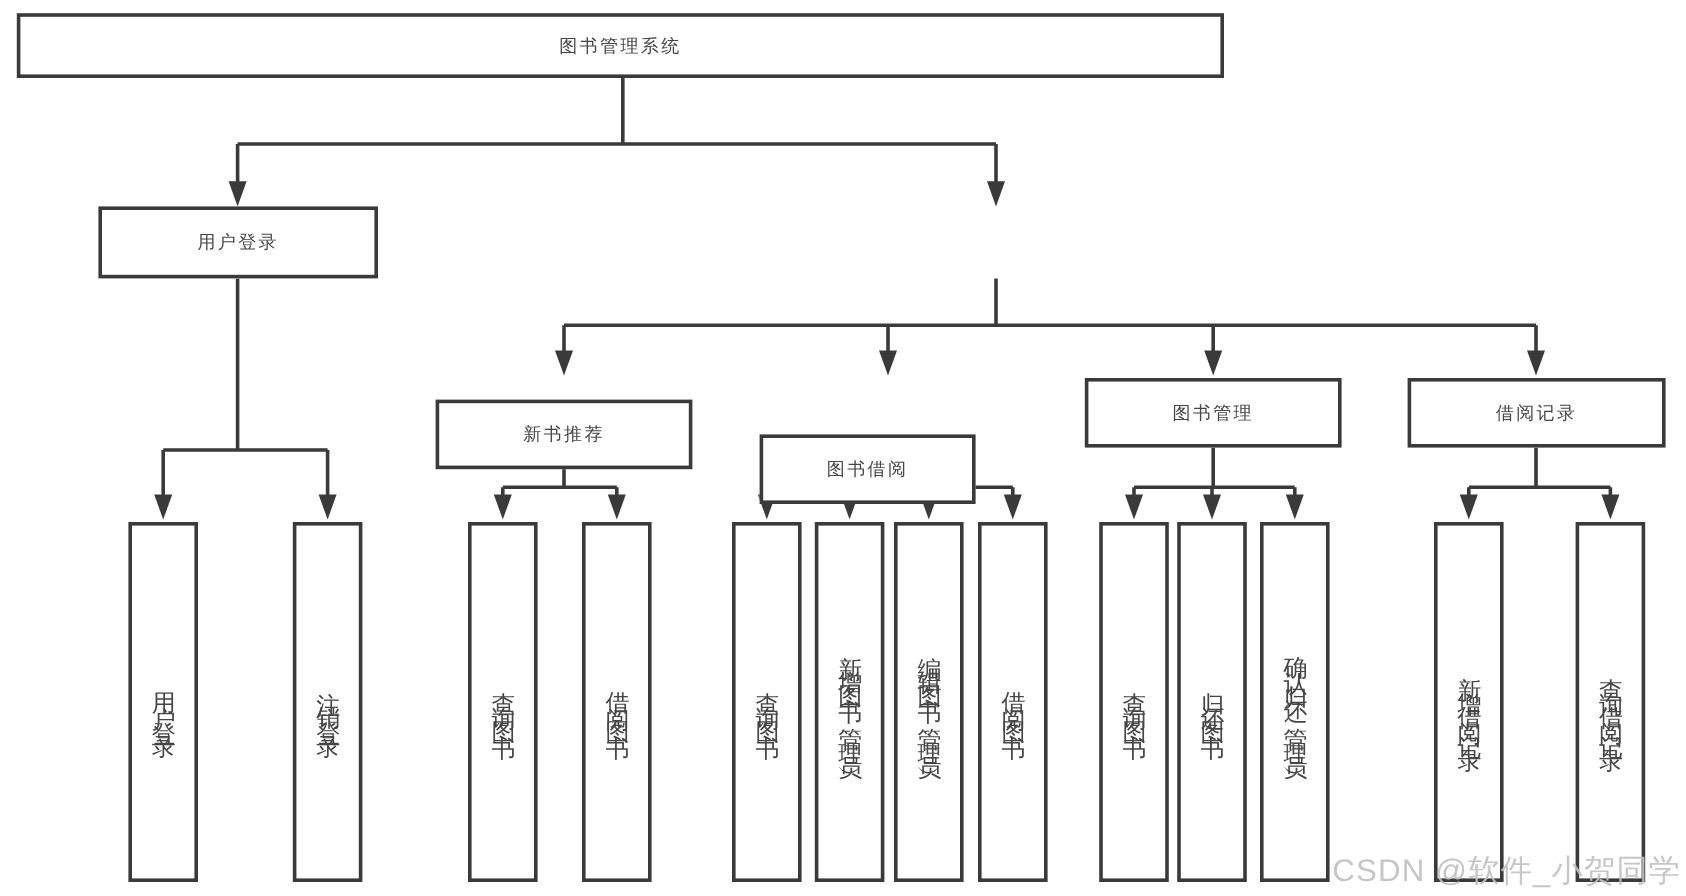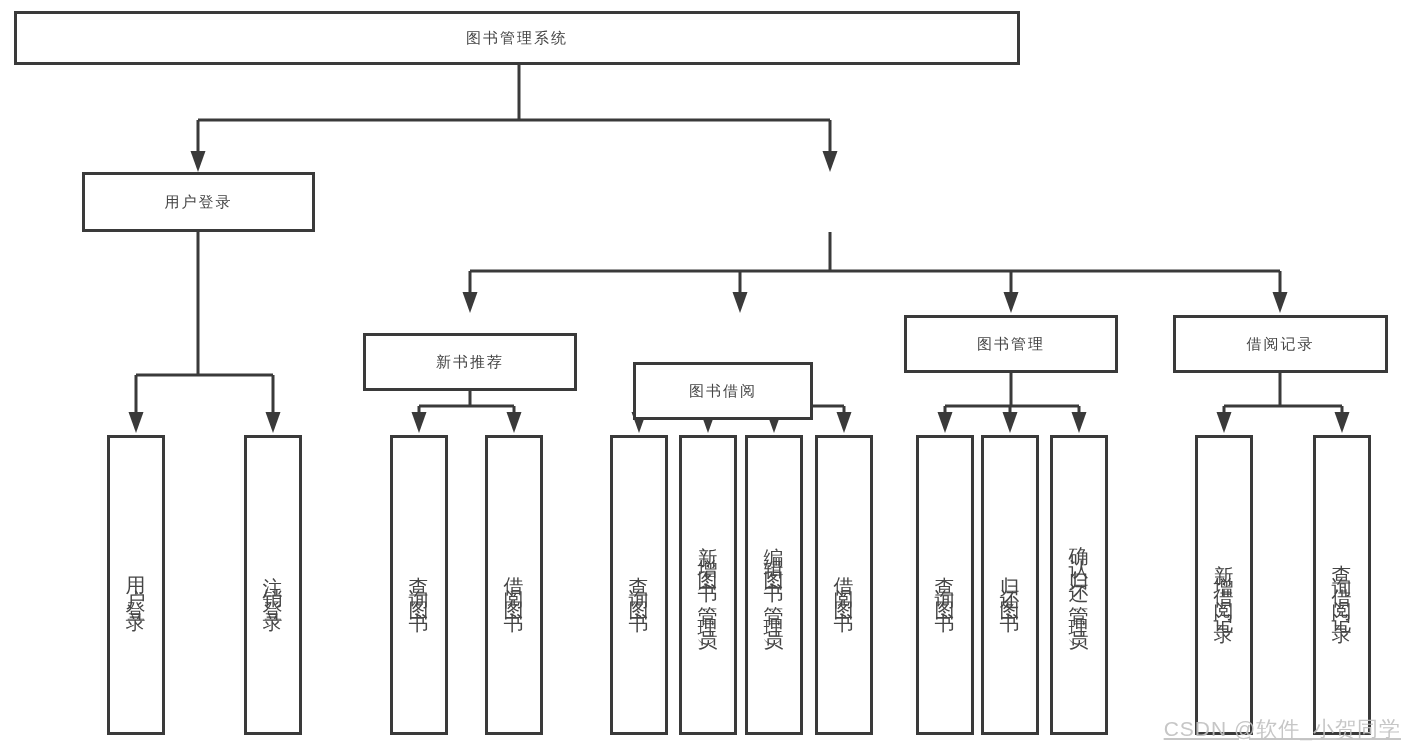--- a/index.html
+++ b/index.html
@@ -44,26 +44,25 @@
     writing-mode: vertical-rl;
     text-orientation: mixed;
     font-size: 20px;
     letter-spacing: 12px;
     line-height: 1;
   }
   .watermark {
     position: absolute;
     right: 4px;
     bottom: 4px;
-    font-size: 21px;
+    font-size: 26px;
     color: rgba(193,193,193,0.92);
     letter-spacing: 1px;
     white-space: nowrap;
     z-index: 5;
-    text-decoration: underline;
   }
 </style>
 </head>
 <body>
 
 <div class="canvas">
 
   <svg class="connectors" viewBox="0 0 1405 747" xmlns="http://www.w3.org/2000/svg">
 
     <g>

